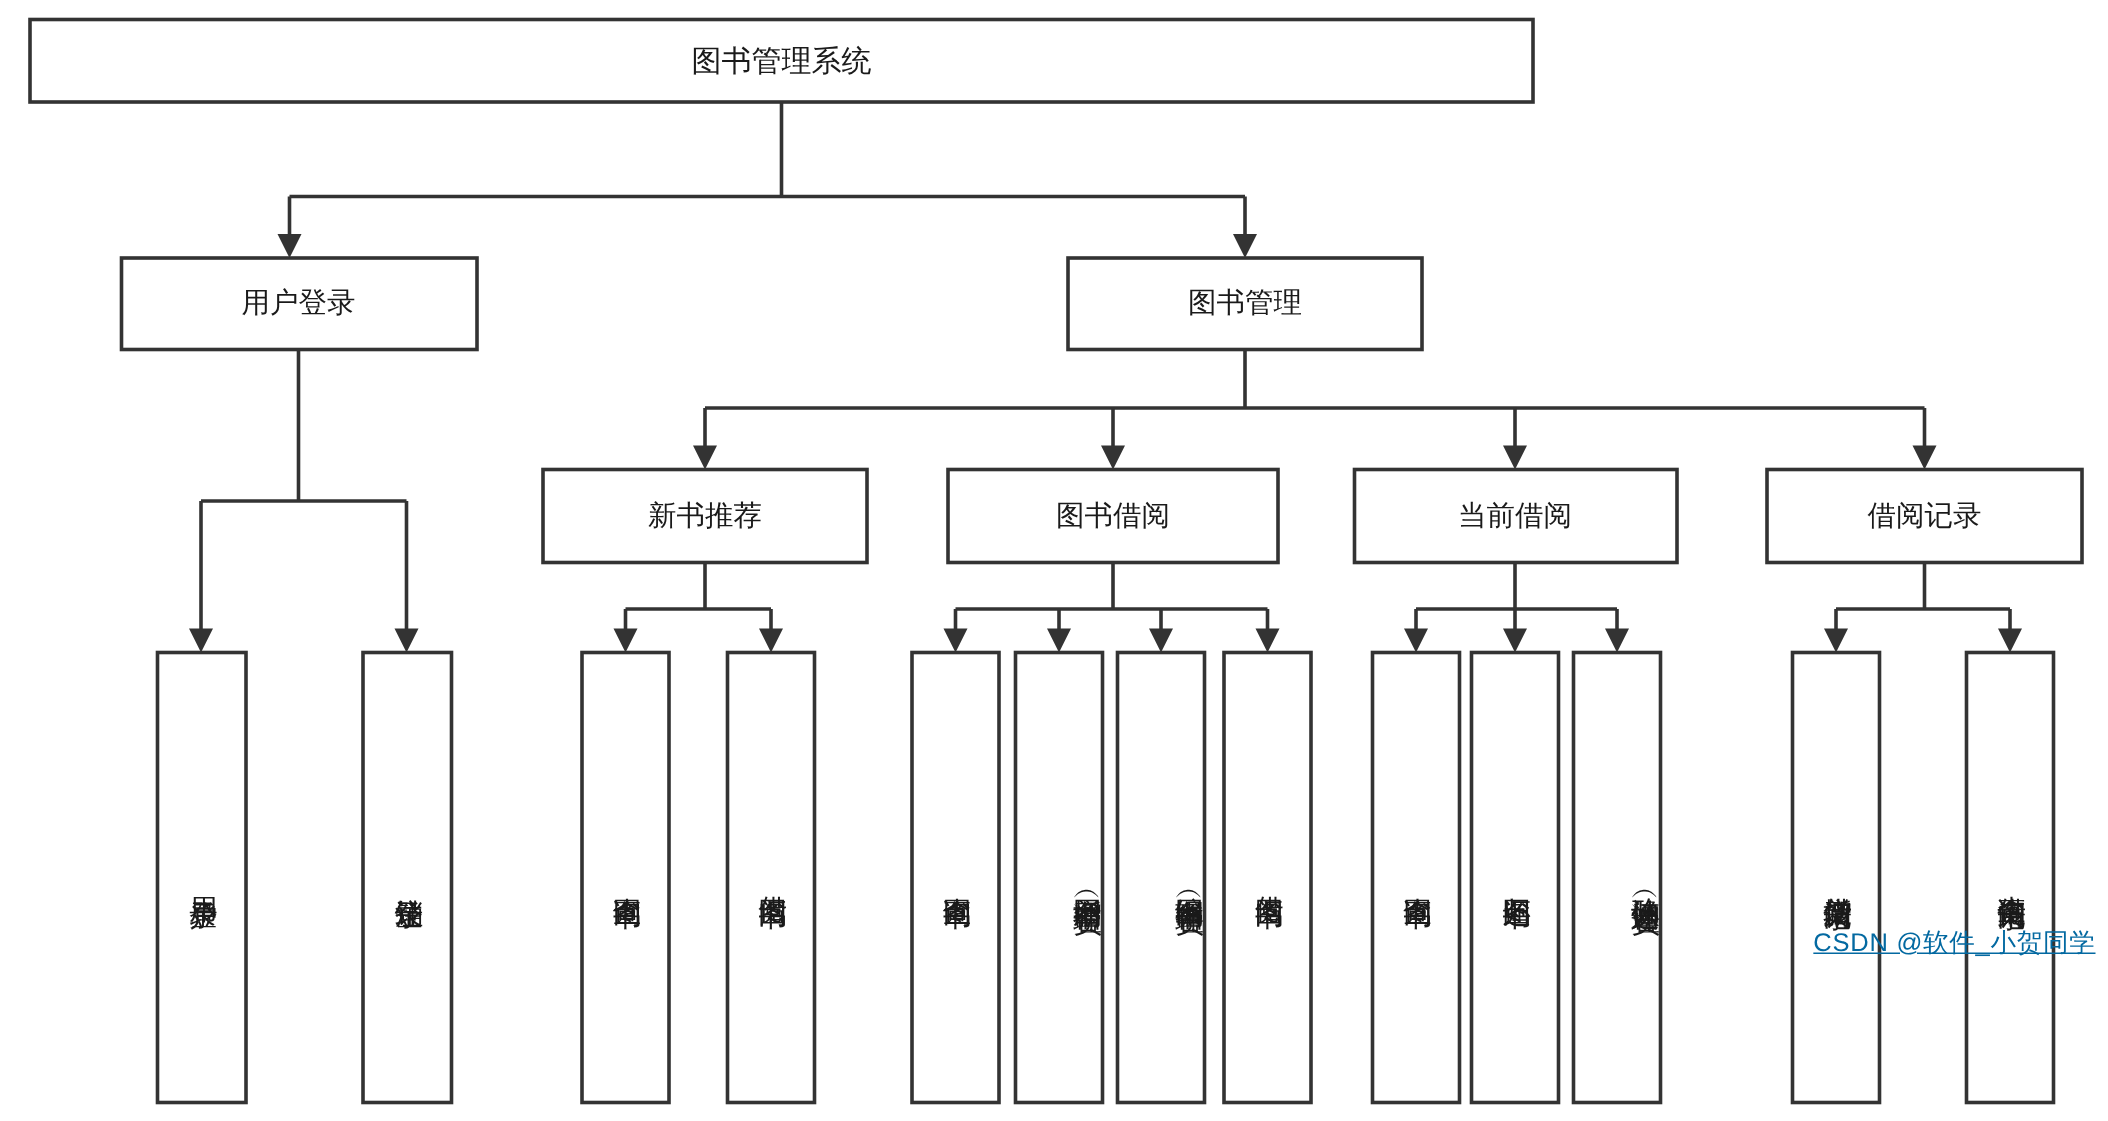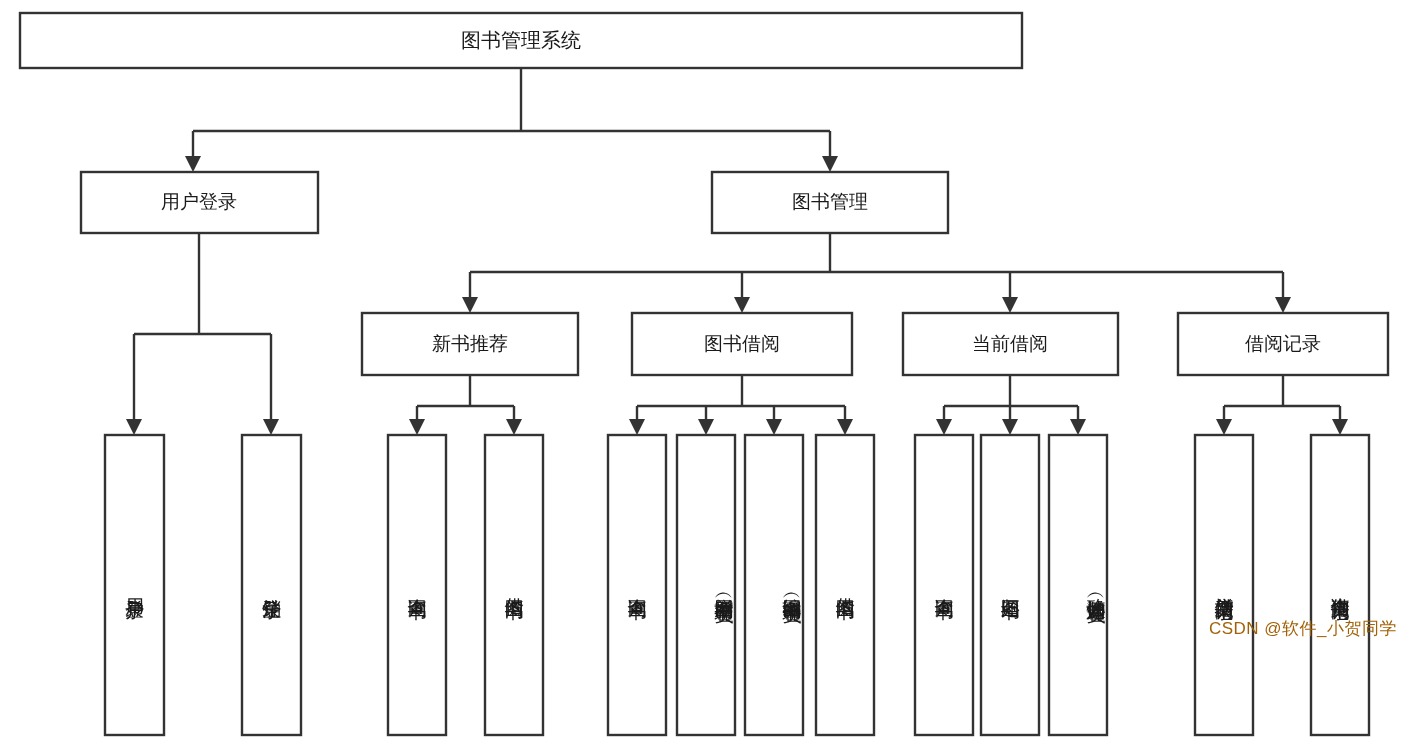--- a/index.html
+++ b/index.html
@@ -68,23 +68,24 @@
     justify-content: center;
     text-align: center;
     pointer-events: none;
   }
   .watermark {
     position: absolute;
     right: 8px;
     bottom: 6px;
     font-family: "Liberation Sans", "DejaVu Sans", sans-serif;
     font-size: 17px;
-    color: #a16207;
+    color: #0369a1;
     white-space: nowrap;
     letter-spacing: 0.5px;
+    text-decoration: underline;
   }
 </style>
 </head>
 <body>
 
 <div id="diagram-root">
 
   <svg class="diagram" viewBox="0 0 1405 747" xmlns="http://www.w3.org/2000/svg">
 
     <g>

